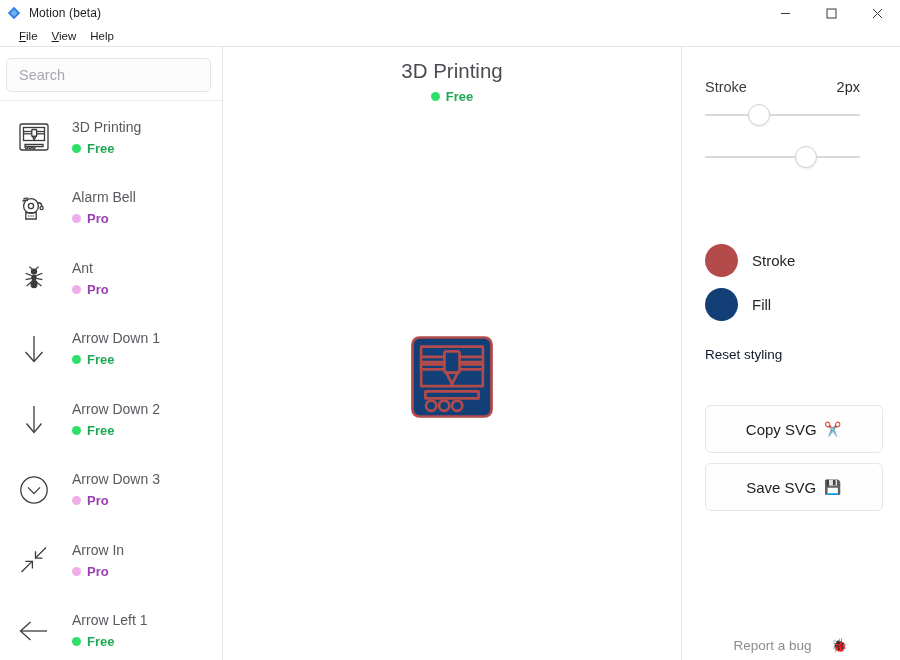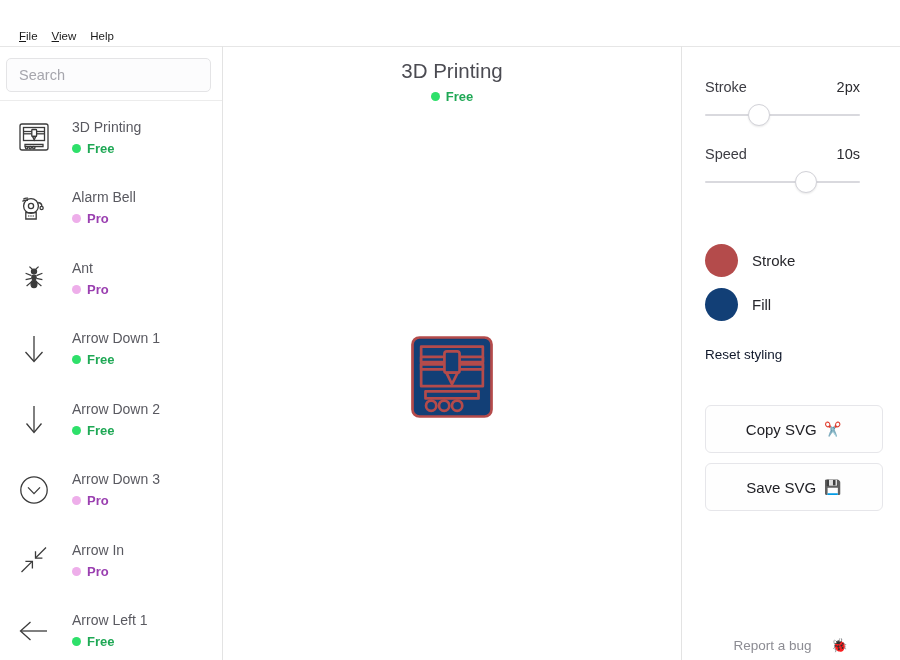--- a/index.html
+++ b/index.html
@@ -217,20 +217,47 @@
     display: flex; align-items: center; justify-content: center;
     gap: 20px;
     font-size: 13.5px; color: #8c8c93;
   }
 </style>
 </head>
 <body>
 
 <div id="app">
 
+  <div class="titlebar">
+    <span class="tb-logo">
+      <svg width="14" height="14" viewBox="0 0 14 14">
+        <polygon points="7,0.8 13.2,7 7,13.2 0.8,7" fill="#2f7fe0"></polygon>
+        <polygon points="7,3.4 10.6,7 7,10.6 3.4,7" fill="#6fb0f2"></polygon>
+      </svg>
+    </span>
+    <span class="tb-title">Motion (beta)</span>
+    <div class="tb-controls">
+      <div class="tb-btn">
+        <svg width="11" height="11" viewBox="0 0 11 11">
+            <line x1="1" y1="5.5" x2="10" y2="5.5" stroke="currentColor" stroke-width="1"></line>
+          </svg>
+      </div>
+      <div class="tb-btn">
+        <svg width="11" height="11" viewBox="0 0 11 11">
+            <rect x="1" y="1" width="9" height="9" fill="none" stroke="currentColor" stroke-width="1"></rect>
+          </svg>
+      </div>
+      <div class="tb-btn close">
+        <svg width="11" height="11" viewBox="0 0 11 11">
+            <line x1="1" y1="1" x2="10" y2="10" stroke="currentColor" stroke-width="1"></line>
+            <line x1="10" y1="1" x2="1" y2="10" stroke="currentColor" stroke-width="1"></line>
+          </svg>
+      </div>
+    </div>
+  </div>
 
   <div class="menubar">
     <div class="menu-item"><span class="ul">F</span><span>ile</span></div>
     <div class="menu-item"><span class="ul">V</span><span>iew</span></div>
     <div class="menu-item"><span>Help</span></div>
   </div>
 
   <div class="hline-top"></div>
   <div class="vline-left"></div>
   <div class="vline-right"></div>
@@ -432,24 +459,20 @@
         <span class="ctrl-label">Stroke</span>
         <span class="ctrl-value">2px</span>
       </div>
       <div class="slider">
         <div class="track"></div>
         <div class="thumb" id="stroke-thumb" style="left: 35%;"></div>
       </div>
     </div>
 
     <div class="ctrl" style="top:99px;">
-      <div class="ctrl-head">
-        <span class="ctrl-label">Speed</span>
-        <span class="ctrl-value">10s</span>
-      </div>
       <div class="slider">
         <div class="track"></div>
         <div class="thumb" id="speed-thumb" style="left: 65%;"></div>
       </div>
     </div>
 
     <div class="swatch-row" style="top:197px;">
       <span class="swatch" id="swatch-stroke" style="background: rgb(180, 75, 75);"></span>
       <span class="swatch-label">Stroke</span>
     </div>

